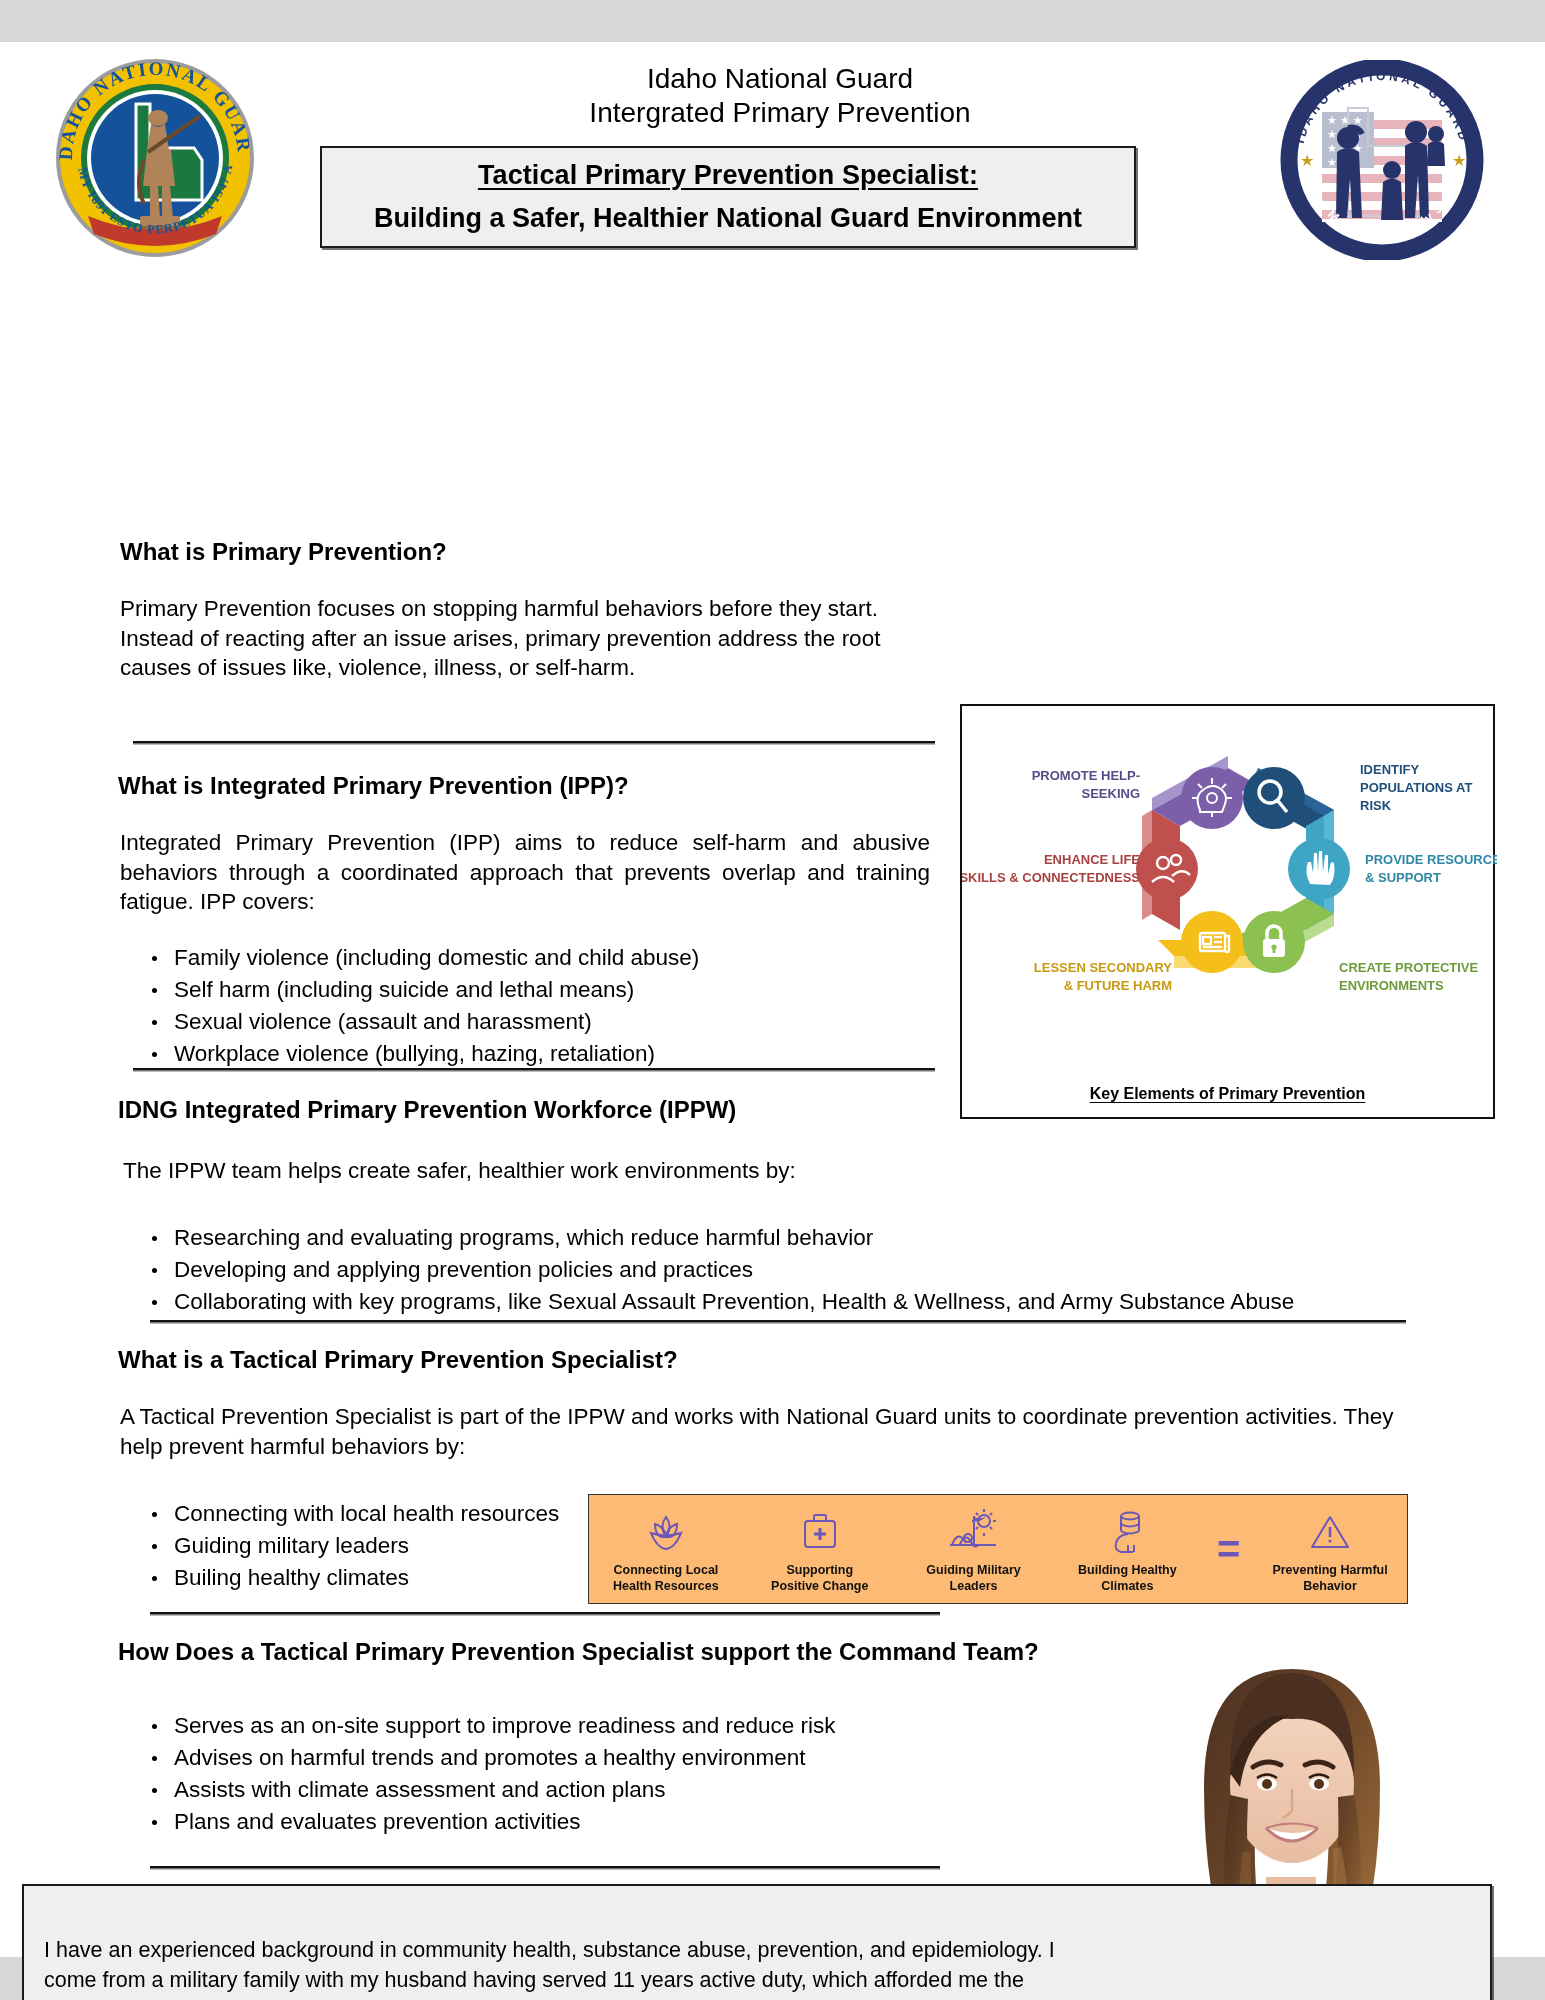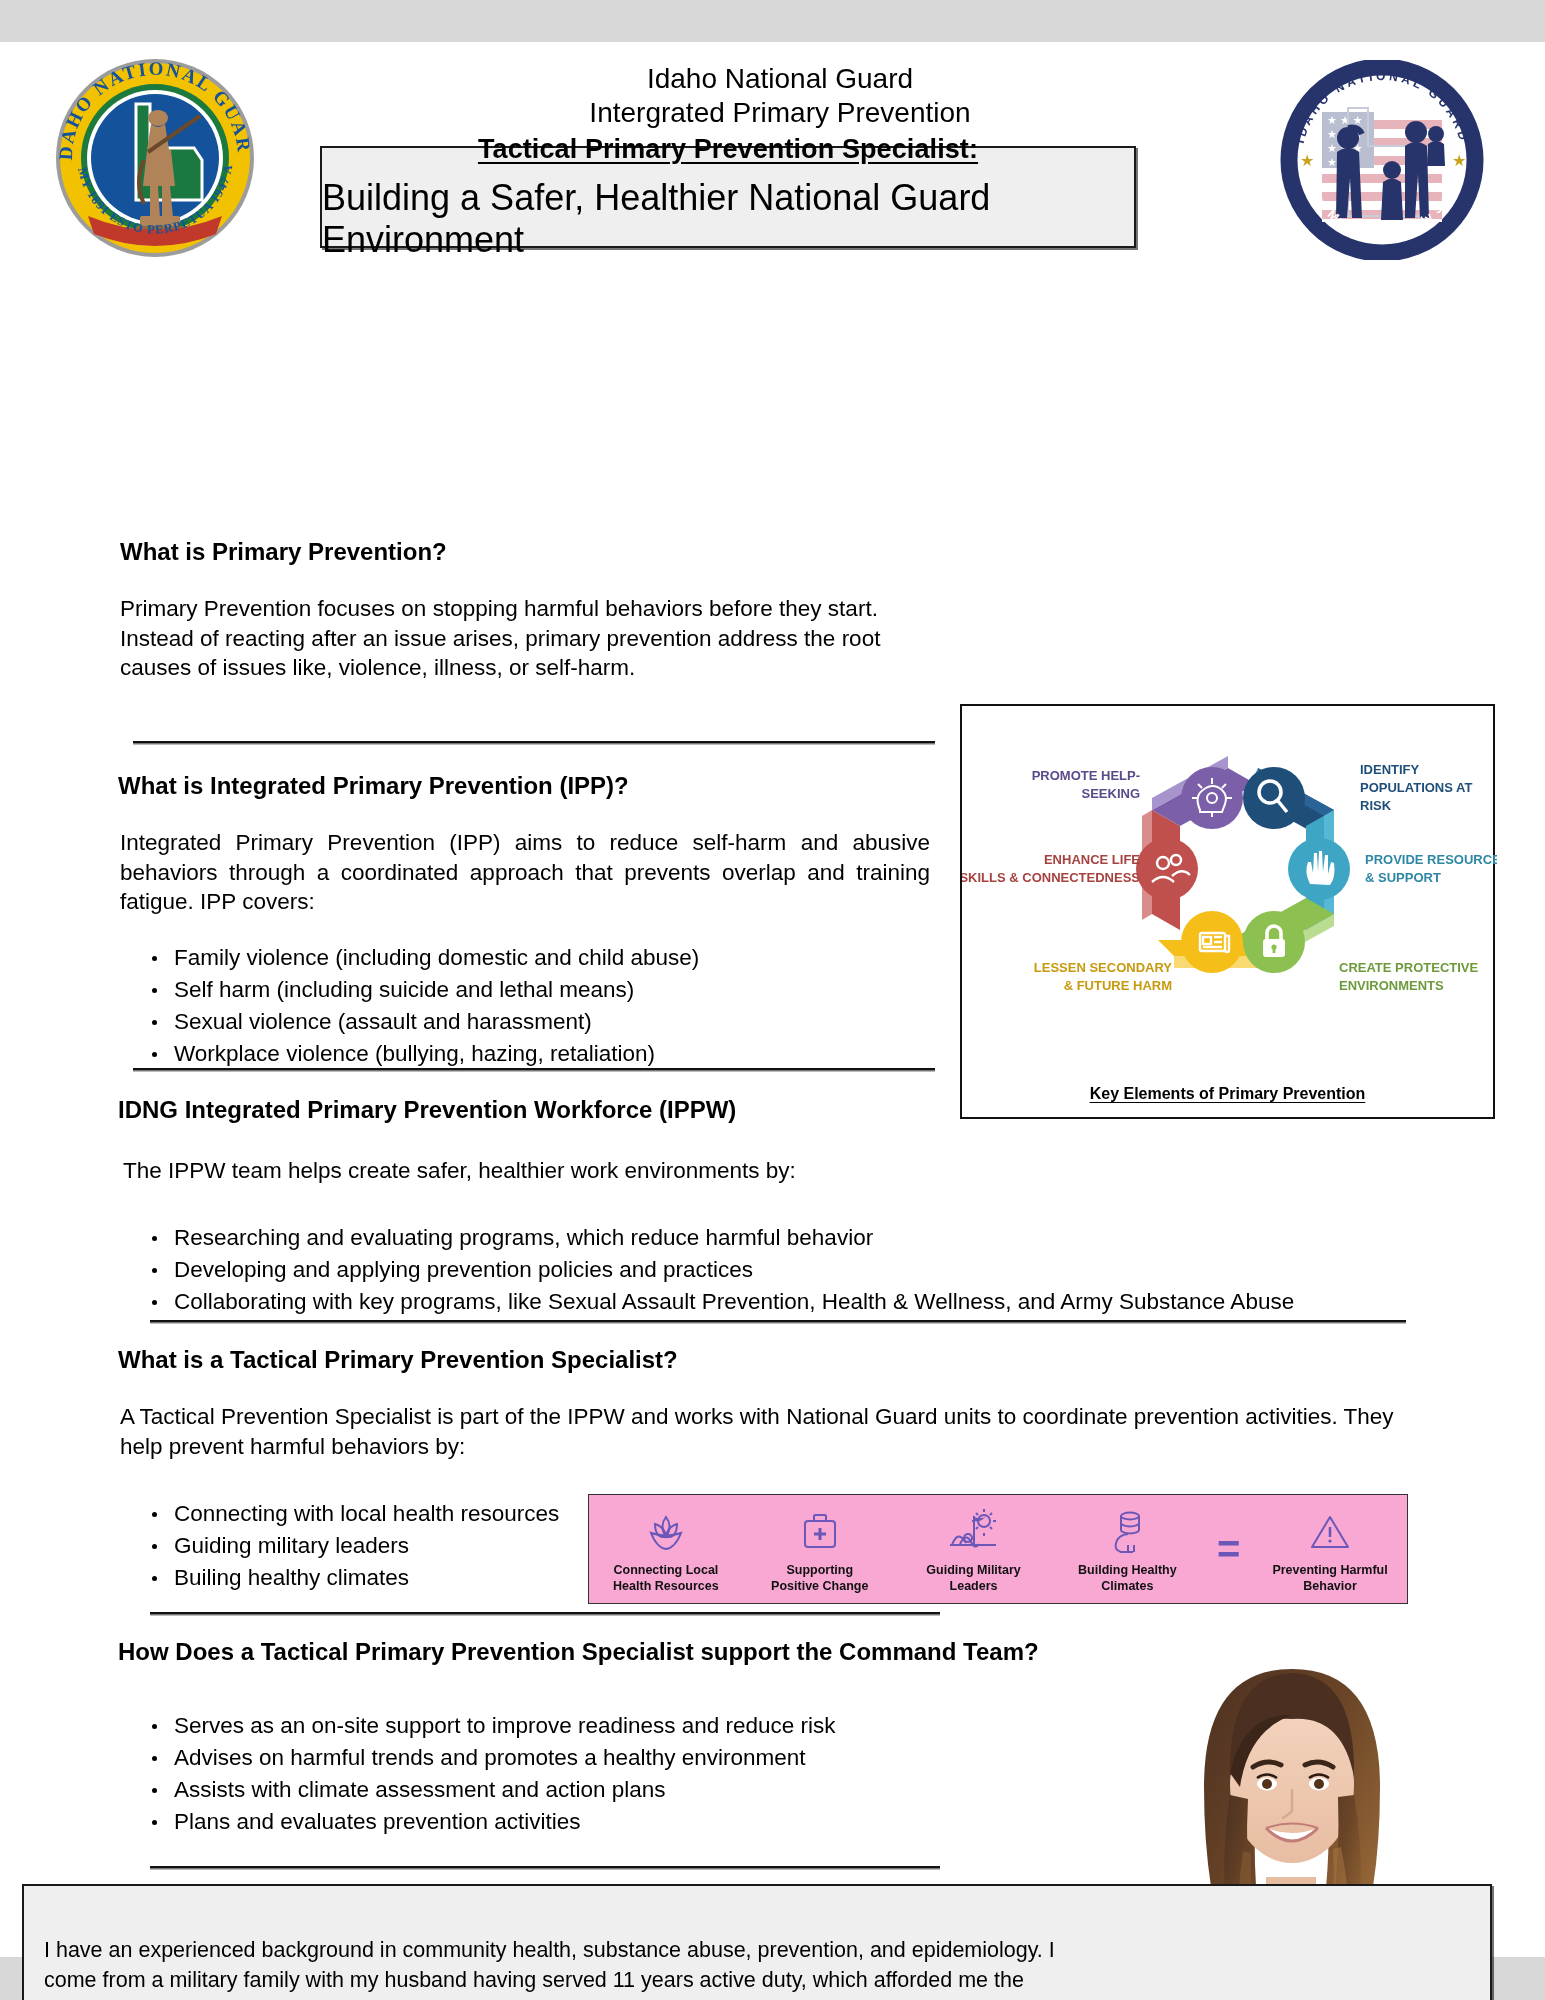--- a/index.html
+++ b/index.html
@@ -31,21 +31,21 @@
   .title-box {
     position:absolute; left:320px; top:104px; width:816px; height:102px;
     background:#efefef; border:2px solid #1a1a1a;
     box-shadow: 2px 2px 0 rgba(0,0,0,0.55);
     display:flex; flex-direction:column; align-items:center; justify-content:center;
   }
   .title-line1 {
     font-size:27px; font-weight:bold; text-decoration:underline;
     text-underline-offset:4px; letter-spacing:.1px;
   }
-  .title-line2 { font-size:36px; font-weight:normal; margin-top:12px; }
+  .title-line2 { font-size:27px; font-weight:bold; margin-top:12px; }
 
   
   .content { position:relative; }
 
   h2.sec {
     font-size:24px; font-weight:bold; margin:0; color:#000;
   }
   p.body, li.body { font-size:22.5px; line-height:1.32; color:#000; margin:0; }
 
   .narrow { width:810px; }
@@ -71,21 +71,21 @@
     border:2px solid #111; background:#fff;
   }
   .hexcap {
     position:absolute; left:0; right:0; bottom:14px; text-align:center;
     font-size:16px; font-weight:bold; text-decoration:underline; text-underline-offset:3px;
   }
 
   
   .iconbox {
     position:absolute; left:588px; top:1222px; width:820px; height:110px;
-    border:1.6px solid #333; background:#f9a8d4;
+    border:1.6px solid #333; background:#fdba74;
     display:flex; align-items:center; justify-content:space-around;
   }
   .iconcell { width:145px; text-align:center; }
   .iconcell .glyph { height:56px; display:flex; align-items:center; justify-content:center; }
   .iconcell .cap {
     font-size:12.5px; font-weight:bold; color:#111; line-height:1.25; margin-top:3px;
   }
   .eq { font-size:40px; font-weight:bold; color:#6b57b8; width:40px; text-align:center; }
 
   

